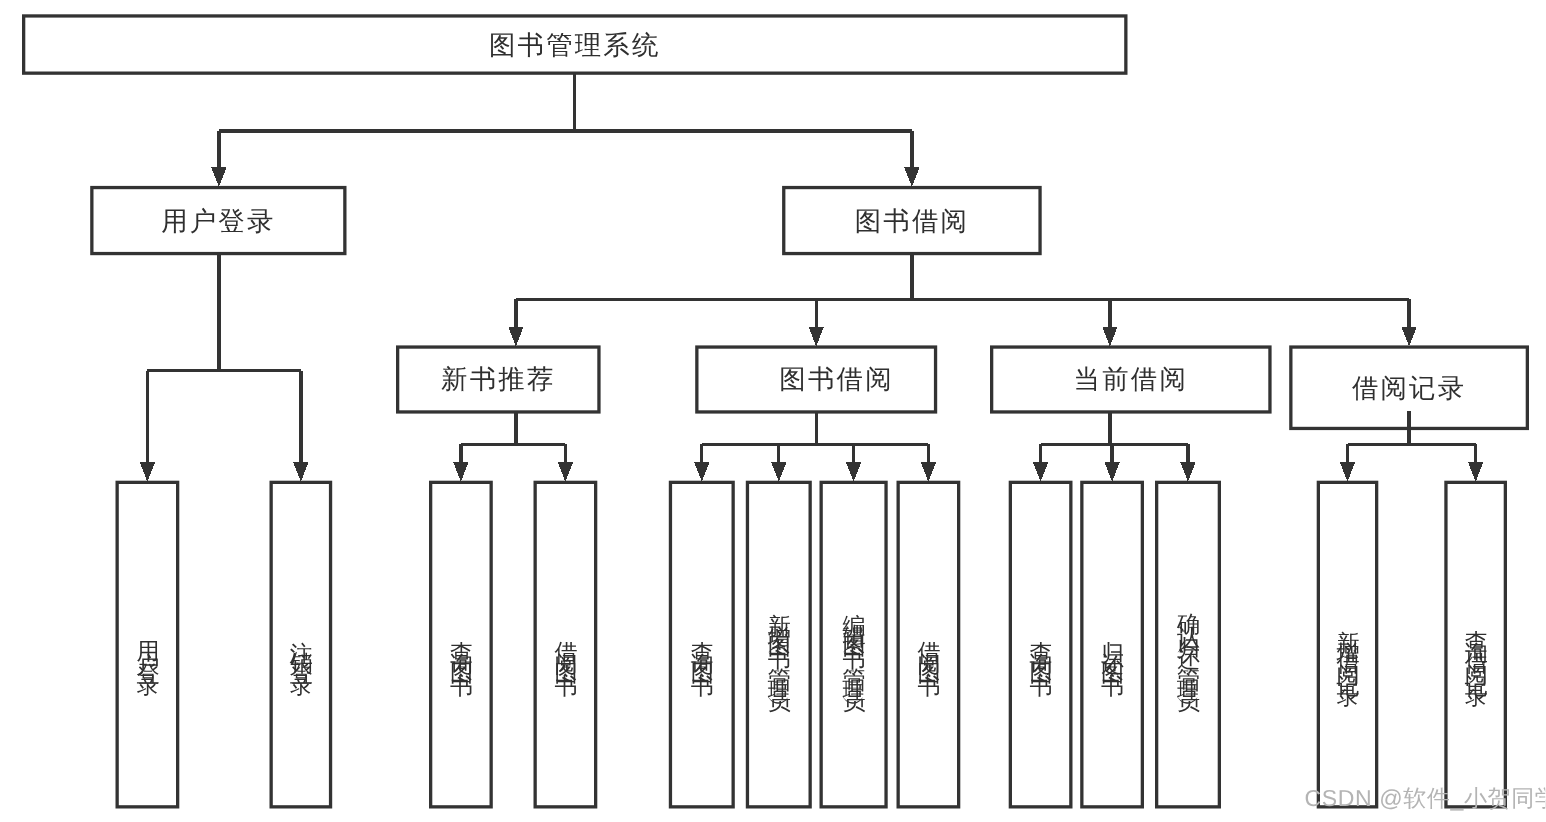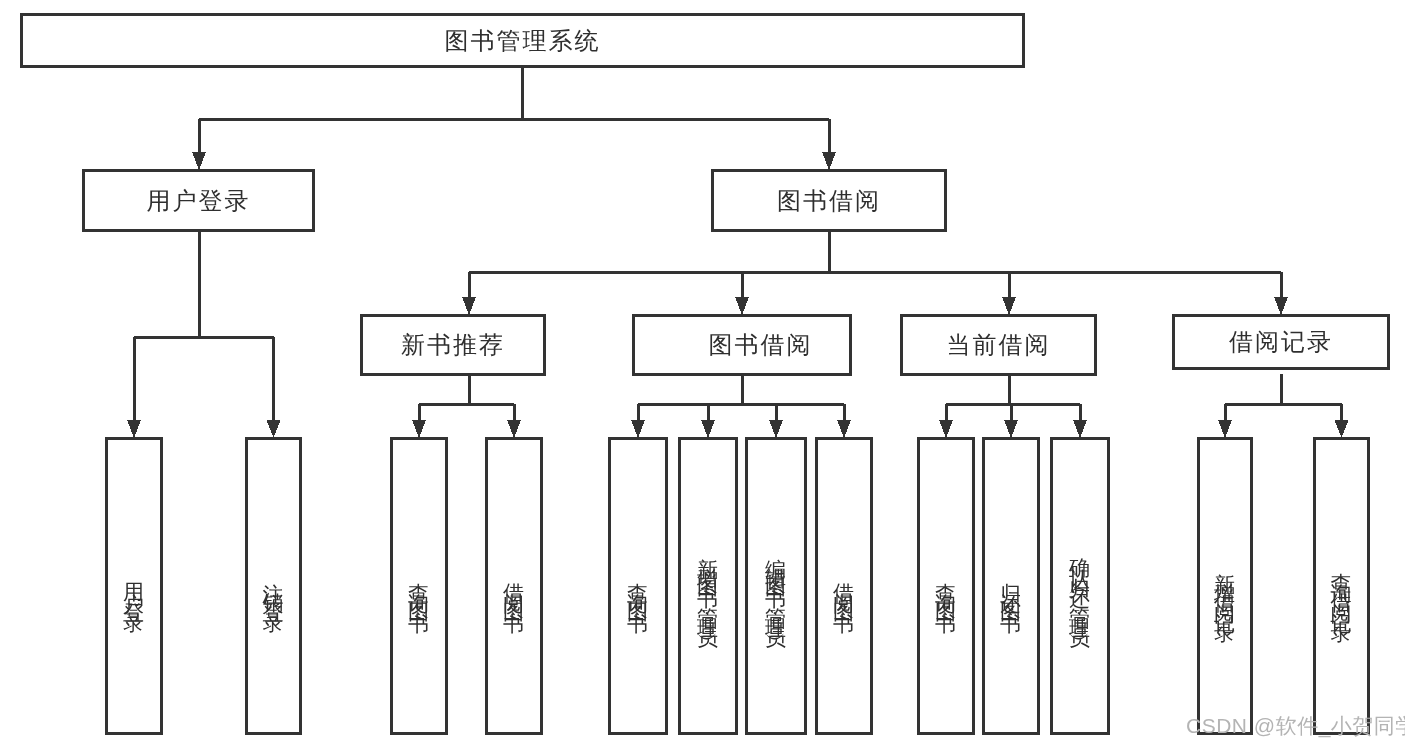--- a/index.html
+++ b/index.html
@@ -93,24 +93,24 @@
   <div class="node hbox" style="left:711px;top:169px;width:236px;height:63px;">
     <span>图书借阅</span>
   </div>
 
   <div class="node hbox" style="left:360px;top:314px;width:186px;height:62px;">
     <span>新书推荐</span>
   </div>
   <div class="node hbox" style="left:632px;top:314px;width:220px;height:62px;padding-left:37px;">
     <span>图书借阅</span>
   </div>
-  <div class="node hbox" style="left:900px;top:314px;width:197px;height:62px;">
+  <div class="node hbox" style="left:900px;top:314px;width:256px;height:62px;">
     <span>当前借阅</span>
   </div>
-  <div class="node hbox" style="left:1172px;top:314px;width:218px;height:56px;">
+  <div class="node hbox" style="left:1172px;top:314px;width:218px;height:77px;">
     <span>借阅记录</span>
   </div>
 
   <div class="node vbox" style="left:105px;top:437px;width:58px;height:298px;">
     <span>用户登录</span>
   </div>
   <div class="node vbox" style="left:245px;top:437px;width:57px;height:298px;">
     <span>注销登录</span>
   </div>
 

